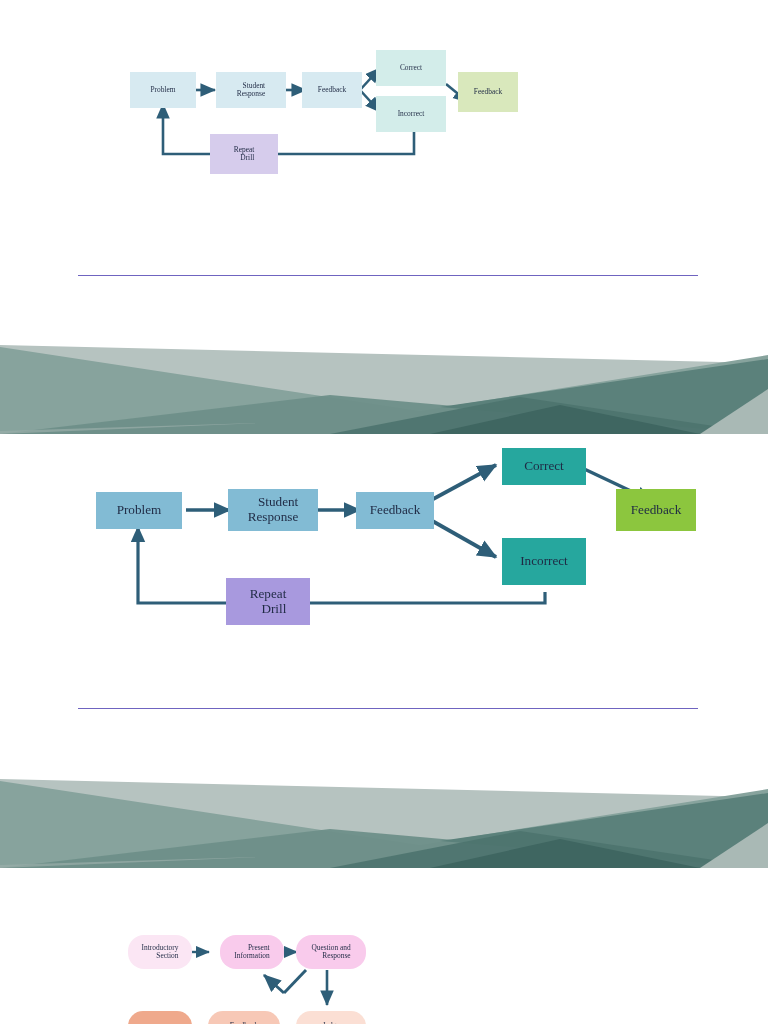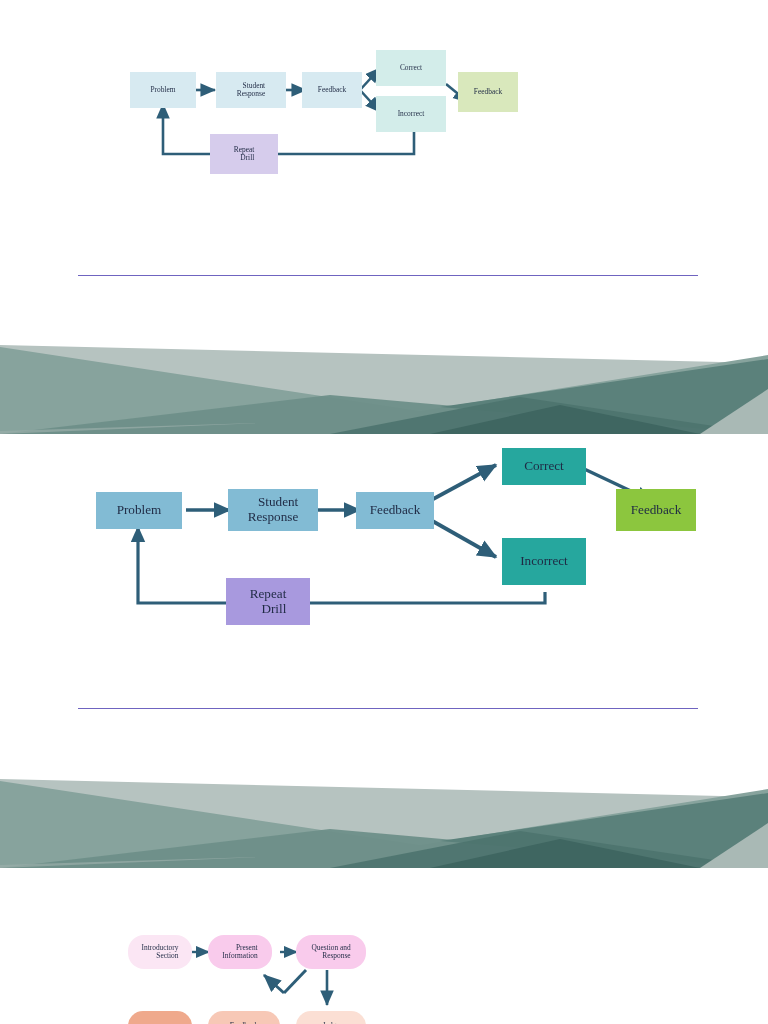--- a/index.html
+++ b/index.html
@@ -178,21 +178,21 @@
         <line x1="160" y1="27" x2="177" y2="27" stroke="#2E5E78" stroke-width="2.4" marker-end="url(#ah3)"></line>
 
         <line x1="186" y1="45" x2="164" y2="68" stroke="#2E5E78" stroke-width="3"></line>
         <polyline points="164,68 144,50" fill="none" stroke="#2E5E78" stroke-width="3" marker-end="url(#ah3)"></polyline>
 
         <line x1="207" y1="45" x2="207" y2="80" stroke="#2E5E78" stroke-width="2.6" marker-end="url(#ah3)"></line>
       </svg>
 
       <div class="nodebox d3-pinkpale" style="left:8px;top:10px;width:64px;height:34px;">Introductory
 Section</div>
-      <div class="nodebox d3-pink" style="left:88px;top:10px;width:64px;height:34px;">Present
+      <div class="nodebox d3-pink" style="left:100px;top:10px;width:64px;height:34px;">Present
 Information</div>
       <div class="nodebox d3-pink" style="left:176px;top:10px;width:70px;height:34px;">Question and
 Response</div>
 
       <div class="nodebox d3-salmon" style="left:8px;top:86px;width:64px;height:30px;"></div>
       <div class="nodebox d3-salmonlite" style="left:88px;top:86px;width:72px;height:30px;">Feedback</div>
       <div class="nodebox d3-peach" style="left:176px;top:86px;width:70px;height:30px;">Judge</div>
     </div>
   </div>
 

